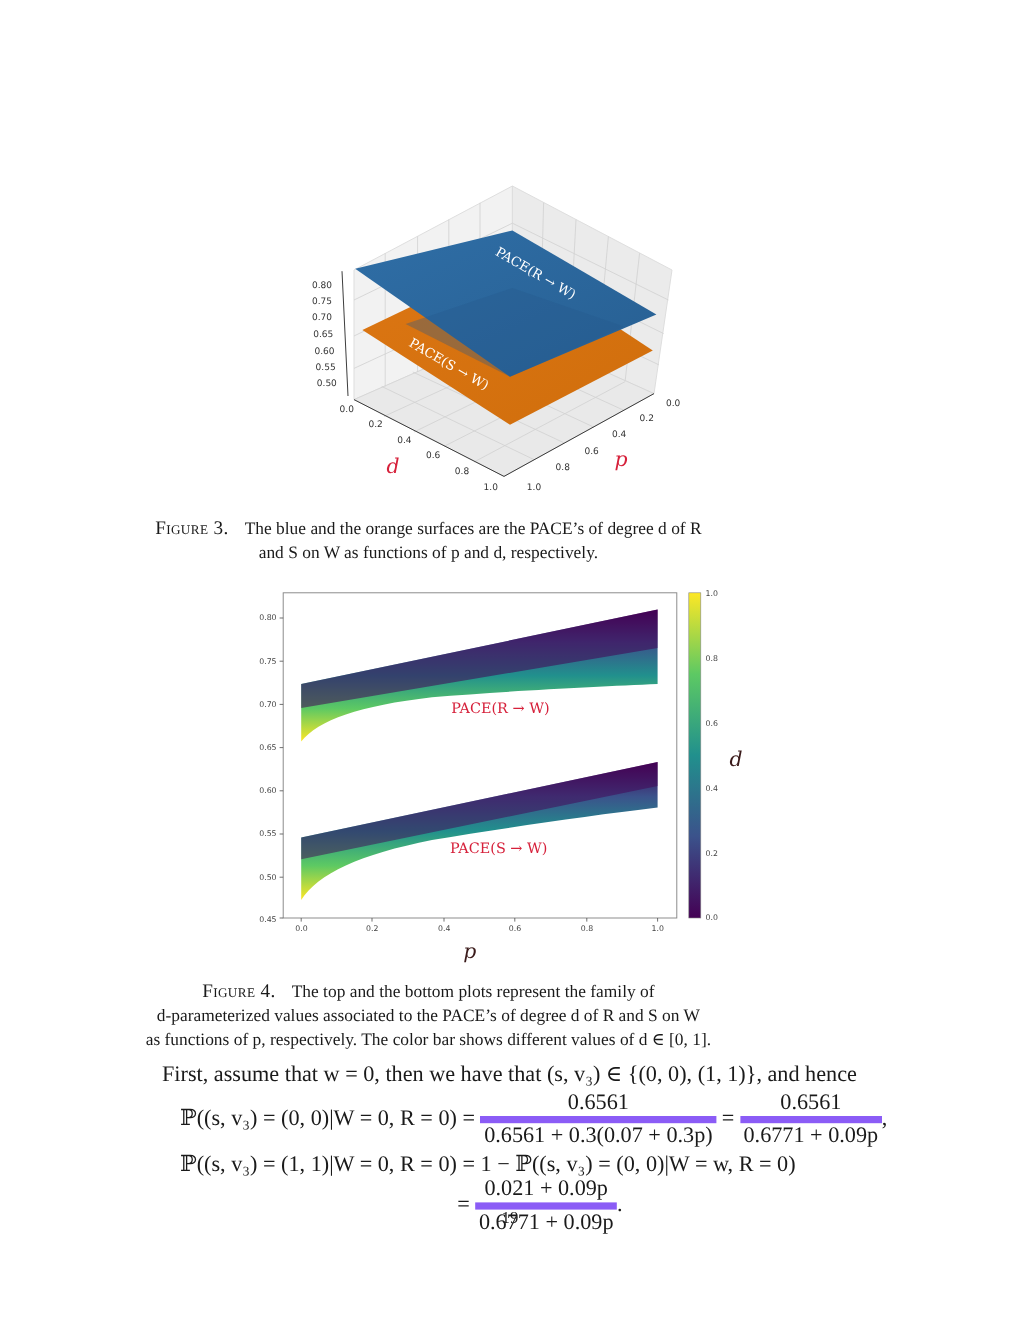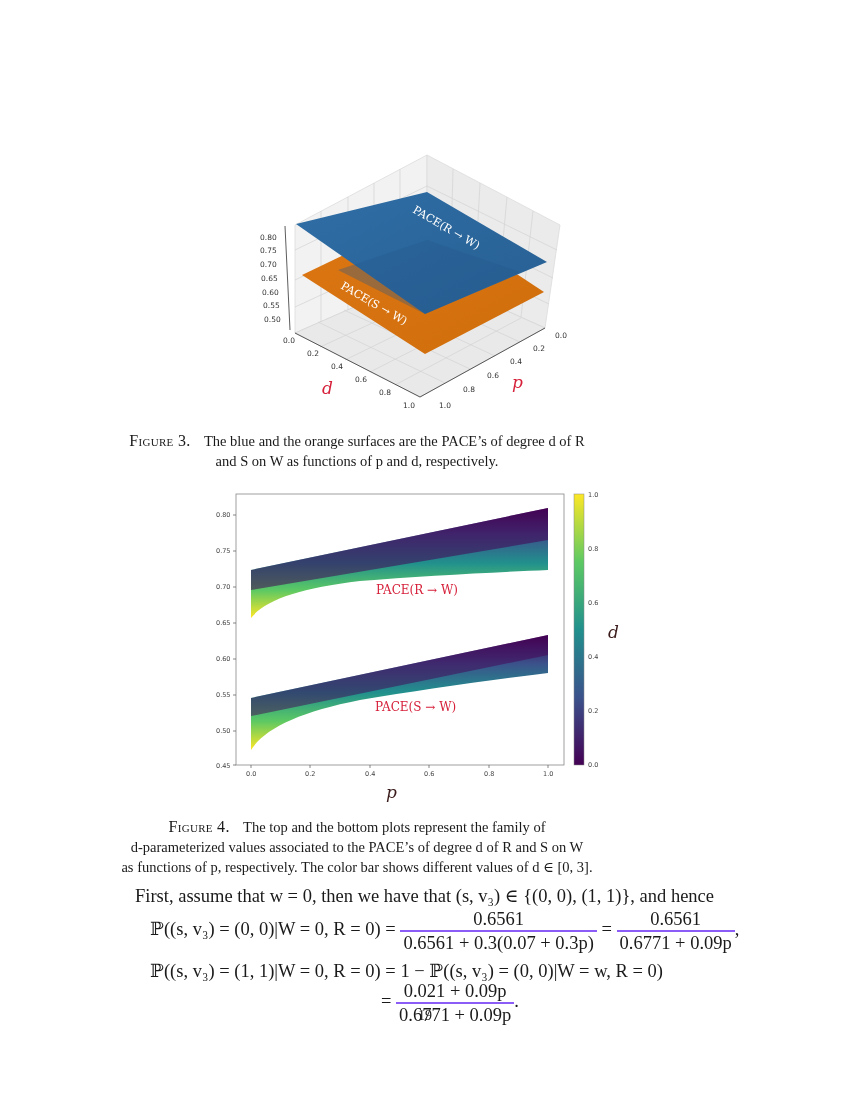--- a/index.html
+++ b/index.html
@@ -6,21 +6,21 @@
   body { width:850px; height:1100px; position:relative; overflow:hidden;
          font-family:"DejaVu Serif","Liberation Serif",serif; color:#1a1a1a; }
   .abs { position:absolute; }
   svg text { font-family:"DejaVu Sans","Liberation Sans",sans-serif; }
   .serif-it { font-family:"DejaVu Serif","Liberation Serif",serif; font-style:italic; }
   .caption { position:absolute; left:0; width:714px; text-align:center;
              font-family:"Liberation Serif","DejaVu Serif",serif; font-size:14.5px; line-height:20px; }
   .smallcaps { font-variant:small-caps; font-size:16px; letter-spacing:0.3px; margin-right:10px; }
   .body-text { position:absolute; font-family:"Liberation Serif","DejaVu Serif",serif; font-size:18.5px; white-space:nowrap;margin-left:16px; }
   .frac { display:inline-block; vertical-align:middle; text-align:center; }
-  .frac .num { display:block; padding:0 3px; border-bottom:2px solid #8b5cf6; line-height:22px;font-family:Liberation Serif, serif; }
+  .frac .num { display:block; padding:0 3px; border-bottom:6px solid #8b5cf6; line-height:22px;font-family:Liberation Serif, serif; }
   .frac .den { display:block; padding:0 3px; line-height:22px;text-align:right; }
 </style>
 </head>
 <body>
 
 <svg class="abs" style="left:240px; top:150px;" width="340" height="270" viewBox="240 150 340 270">
   <defs>
     <linearGradient id="blueShade" x1="0" y1="0" x2="1" y2="1">
       <stop offset="0" stop-color="#2f6ea6"></stop>
       <stop offset="1" stop-color="#275f92"></stop>
@@ -189,21 +189,21 @@
     <text x="588" y="713">0.2</text>
     <text x="588" y="767">0.0</text>
   </g>
   <text x="608" y="638" font-size="17" fill="#3a1a1a" style="font-family:'DejaVu Serif',serif;font-style:italic">d</text>
 </svg>
 
 <div class="caption" style="top:817px;">
   <span class="smallcaps">Figure 4.</span>
   <span>The top and the bottom plots represent the family of</span><br>
   <span>d-parameterized values associated to the PACE’s of degree d of R and S on W</span><br>
-  <span>as functions of p, respectively. The color bar shows different values of d ∈ [0, 3].</span>
+  <span>as functions of p, respectively. The color bar shows different values of d ∈ [0, 1].</span>
 </div>
 
 <div class="body-text" style="left:119px; top:885px;">First, assume that w = 0, then we have that (s, v₃) ∈ {(0, 0), (1, 1)}, and hence</div>
 
 <div class="body-text" style="left:134px; top:908px;">
   <span>ℙ((s, v₃) = (0, 0)|W = 0, R = 0) =</span>
   <span class="frac">
     <span class="num">0.6561</span>
     <span class="den">0.6561 + 0.3(0.07 + 0.3p)</span>
   </span>

